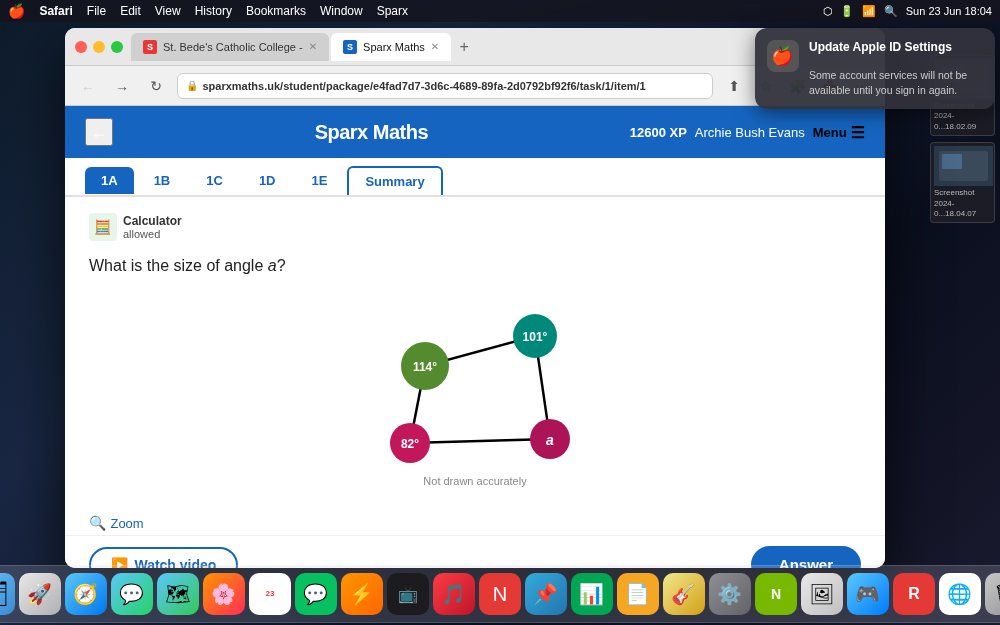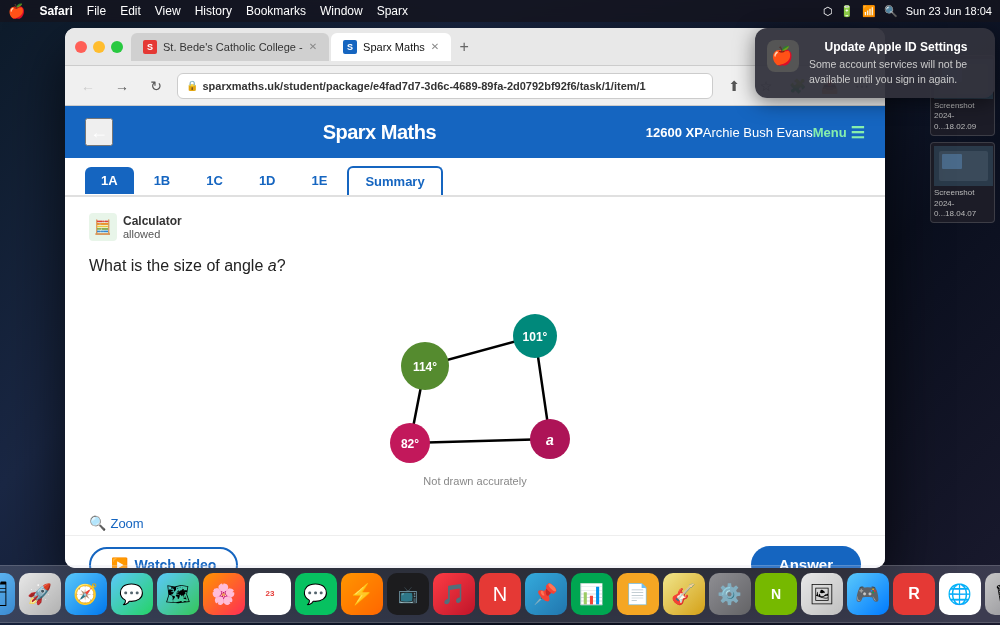--- a/index.html
+++ b/index.html
@@ -75,22 +75,21 @@
       border-radius: 8px;
       display: flex;
       align-items: center;
       justify-content: center;
       flex-shrink: 0;
       font-size: 18px;
     }
     .notification-title {
       font-weight: 700;
       font-size: 12px;
-      margin-bottom: 3px;
-      text-align: center;
+      margin-bottom: 14px;
     }
     .notification-body {
       font-size: 10.5px;
       color: #ccc;
       line-height: 1.4;
     }
 
     
     .dock {
       position: absolute;
@@ -350,33 +349,33 @@
     }
     .sparx-logo {
       font-size: 20px;
       font-weight: 700;
       color: #fff;
       letter-spacing: -0.5px;
     }
     .sparx-header-right {
       display: flex;
       align-items: center;
-      gap: 0;
+      gap: 8px;
     }
     .xp-badge {
       color: #fff;
       font-size: 13px;
       font-weight: 600;
     }
     .user-name {
       color: #fff;
       font-size: 13px;
     }
     .menu-btn {
-      color: #86efac;
+      color: #000000;
       font-size: 13px;
       font-weight: 600;
       cursor: pointer;
       display: flex;
       align-items: center;
       gap: 4px;
     }
 
     
     .task-tabs {

